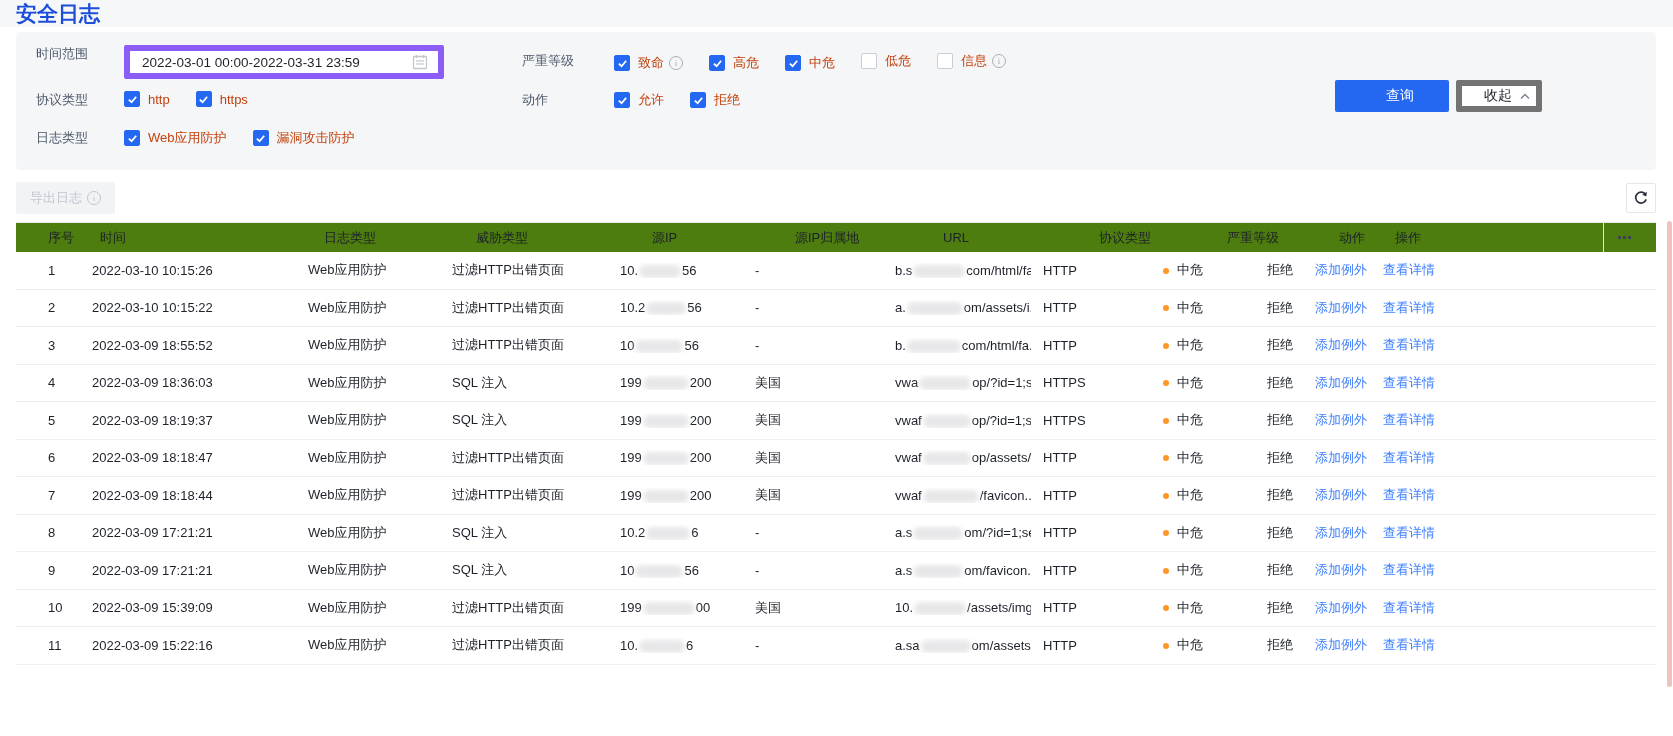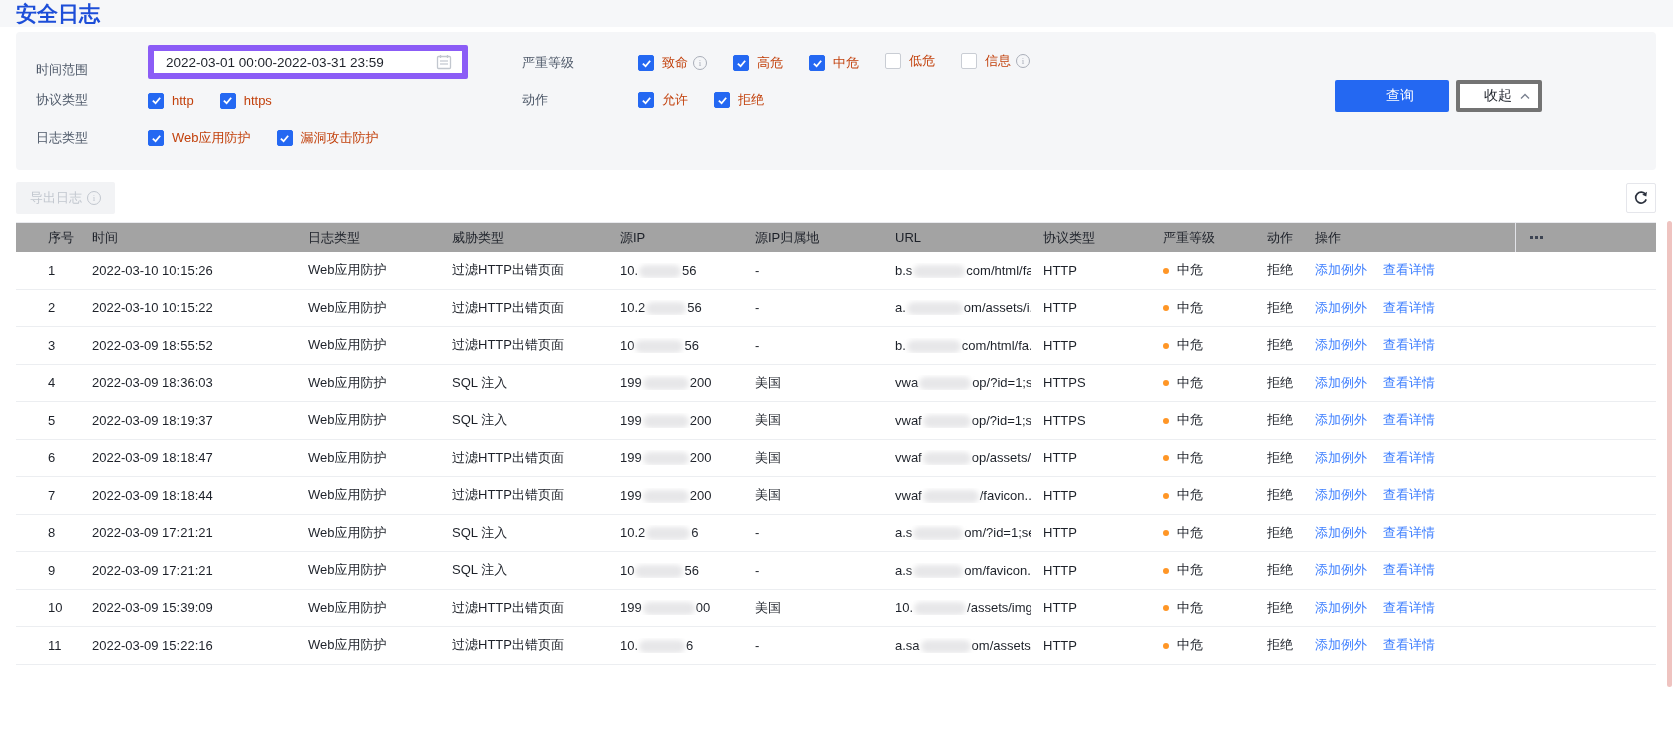--- a/index.html
+++ b/index.html
@@ -8,60 +8,60 @@
 
   
   .title-bar { height:27px; background:#f6f7f9; display:flex; align-items:center; padding:0 16px; }
   .title-bar h1 { font-size:21px; font-weight:bold; color:#1d4ed8; }
 
   
   .filter-panel { position:relative; margin:5px 17px 0 16px; background:#f5f6f8; border-radius:4px;
     padding:12px 20px; }
   .f-row { display:flex; align-items:center; height:36px; margin-bottom:2px; }
   .f-row:last-child { margin-bottom:0; }
-  .f-group { display:flex; align-items:flex-end;gap:24px; }
+  .f-group { display:flex; align-items:flex-start; }
   .f-group.g1 { width:470px; flex:none; }
   .f-group.g2 { margin-left:16px; }
   .f-label { width:88px; flex:none; color:#4e5969; }
   .f-label.w2 { width:92px; }
   .date-input { width:320px; height:34px; background:#fff; border:6px solid #8b5cf6; border-radius:2px;
     display:flex; align-items:center; padding:0 10px 0 12px; cursor:pointer; }
   .date-input .dval { flex:1; color:#1d2129; font-size:13.5px; }
   .cb-item { display:inline-flex; align-items:center; margin-right:26px; cursor:pointer; }
   .cb-box { width:16px; height:16px; border-radius:2px; border:1px solid #c9cdd4; background:#fff;
     display:inline-flex; align-items:center; justify-content:center; margin-right:8px; flex:none; }
   .cb-box.checked { background:var(--accent,#2468f2); border-color:var(--accent,#2468f2); }
   .cb-text { color:#c2410c; }
   .info-i { display:inline-flex; align-items:center; justify-content:center; width:14px; height:14px;
     border:1px solid #a9aeb8; border-radius:50%; color:#a9aeb8; font-size:9px; font-style:normal;
     margin-left:5px; font-family:"Liberation Serif",serif; }
   .f-buttons { position:absolute; top:48px; right:114px; display:flex; gap:7px; }
   .btn { height:32px; border-radius:2px; border:none; cursor:pointer; font-size:14px;
     font-family:inherit; display:inline-flex; align-items:center; justify-content:center;padding-left:16px; }
   .btn-primary { width:114px; background:var(--accent,#2468f2); color:#fff; }
-  .btn-plain { width:86px; background:#fff; border:4px solid #737373; color:#1d2129; gap:8px; }
+  .btn-plain { width:86px; background:#fff; border:6px solid #737373; color:#1d2129; gap:8px; }
 
   
   .toolbar { margin:12px 17px 0 16px; display:flex; align-items:center; height:32px; }
   .btn-export { height:32px; padding:0 14px; background:#f2f3f5; border:none; border-radius:2px;
     color:#c2c7cf; font-size:13px; font-family:inherit; display:inline-flex; align-items:center; gap:5px; cursor:not-allowed; }
   .btn-export .info-i { border-color:#c2c7cf; color:#c2c7cf; margin-left:0; }
   .toolbar .spacer { flex:1; }
   .search-wrap { position:relative; width:318px; height:30px; margin-right:8px; }
   .search-wrap input { width:100%; height:100%; border:1px solid #e5e6eb; border-radius:2px;
     padding:0 34px 0 12px; font-size:13px; font-family:inherit; color:#1d2129; outline:none; }
   .search-wrap input::placeholder { color:#c9cdd4; }
   .search-icon { position:absolute; right:10px; top:7px; }
   .btn-refresh { width:30px; height:30px; background:#fff; border:1px solid #e5e6eb; border-radius:2px;
     display:inline-flex; align-items:center; justify-content:center; cursor:pointer; }
 
   
   .log-table { margin:8px 17px 0 16px; border-top:1px solid #e9eaee; }
   .tr { display:grid; grid-template-columns:64px 216px 144px 168px 135px 140px 148px 120px 104px 48px 212px minmax(0,1fr); align-items:center; }
-  .thead { background:#a3a3a3; height:29px; font-weight:500; color:#1d2129; }
+  .thead { background:#4d7c0f; height:29px; font-weight:500; color:#1d2129;gap:8px; }
   .th, .td { padding-left:12px; white-space:nowrap; overflow:hidden; }
   .th.c0, .td.c0 { padding-left:32px; }
   .th.c11 { border-left:1px solid #e2e3e8; height:100%; display:flex; align-items:center; padding-left:14px; }
   .tbody .tr { height:37.5px; border-bottom:1px solid #eceef1; background:#fff; }
   .dots { display:inline-flex; gap:2px; }
   .dots i { width:3px; height:3px; background:#3d4452; display:block; }
   .sev-dot { display:inline-block; width:6px; height:6px; border-radius:50%; background:var(--sev,#ff9626); margin-right:8px; vertical-align:middle; }
   .redact { display:inline-block; height:13px; border-radius:7px; background:#e7e7e9; filter:blur(2.5px);
     vertical-align:middle; margin:0 1px; }
   .op-link { color:var(--link,#4080ff); margin-right:16px; cursor:pointer; text-decoration:none; }

